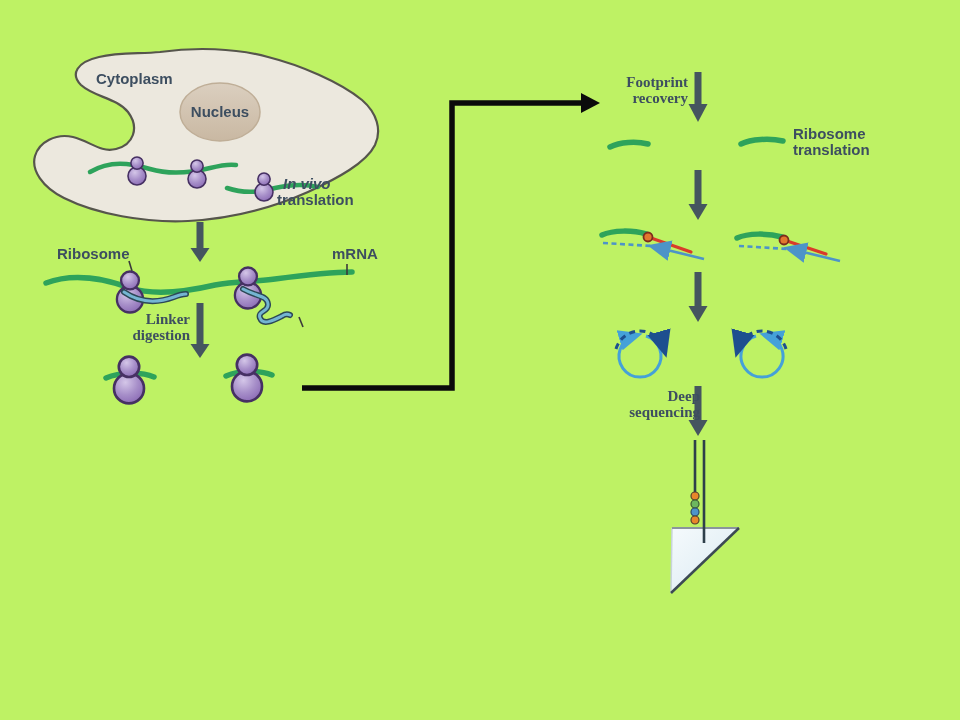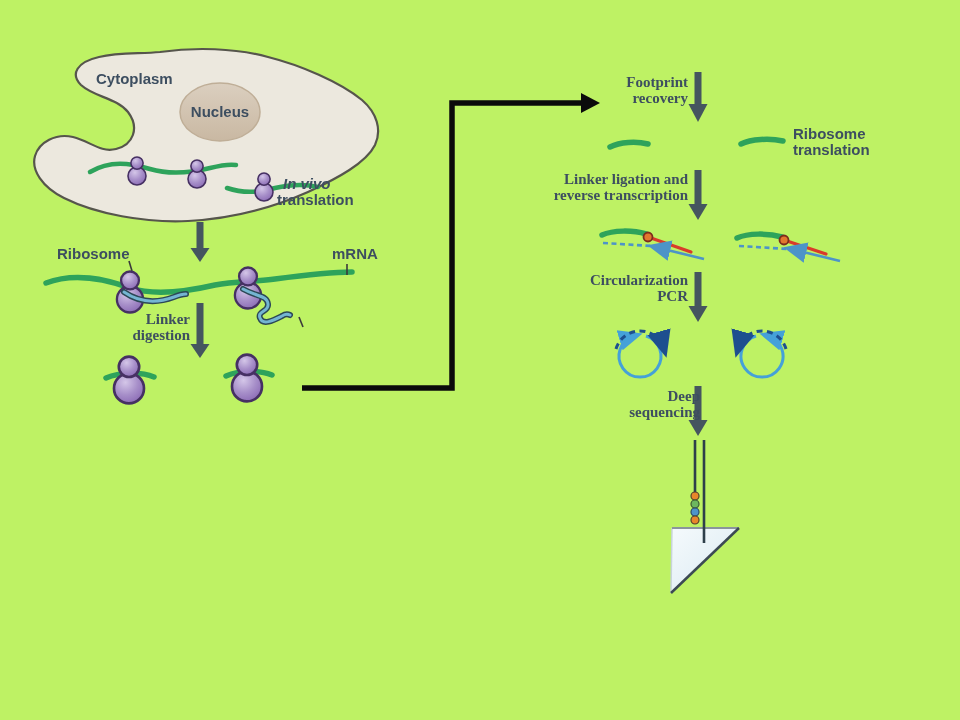--- a/index.html
+++ b/index.html
@@ -200,26 +200,18 @@
 </div>
 
 <div class="txt right" style="right:272px;top:74px">
   <div>Footprint</div>
   <div>recovery</div>
 </div>
 <div class="txt" style="left:793px;top:126px">
   <div>Ribosome</div>
   <div>translation</div>
 </div>
-<div class="txt right" style="right:272px;top:171px">
-  <div>Linker ligation and</div>
-  <div>reverse transcription</div>
-</div>
-<div class="txt right" style="right:272px;top:272px">
-  <div>Circularization</div>
-  <div>PCR</div>
-</div>
 <div class="txt right" style="right:260px;top:388px">
   <div>Deep</div>
   <div>sequencing</div>
 </div>
 
 </div>
 
 </body></html>

